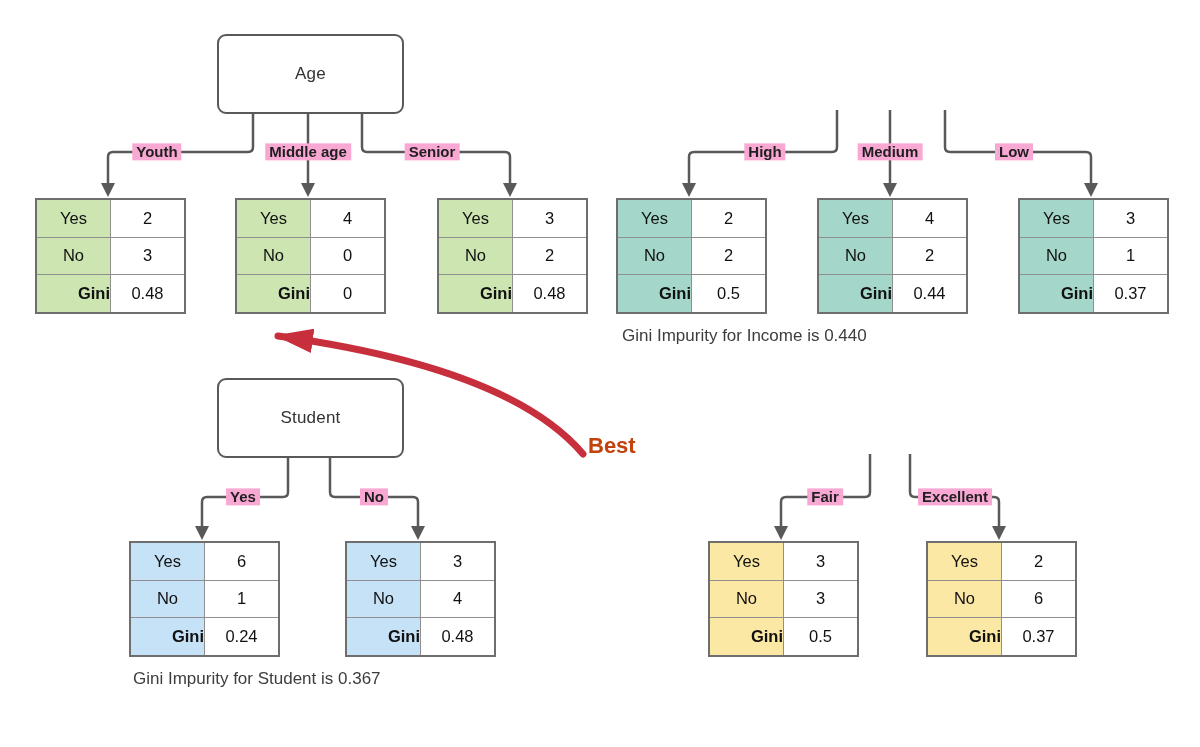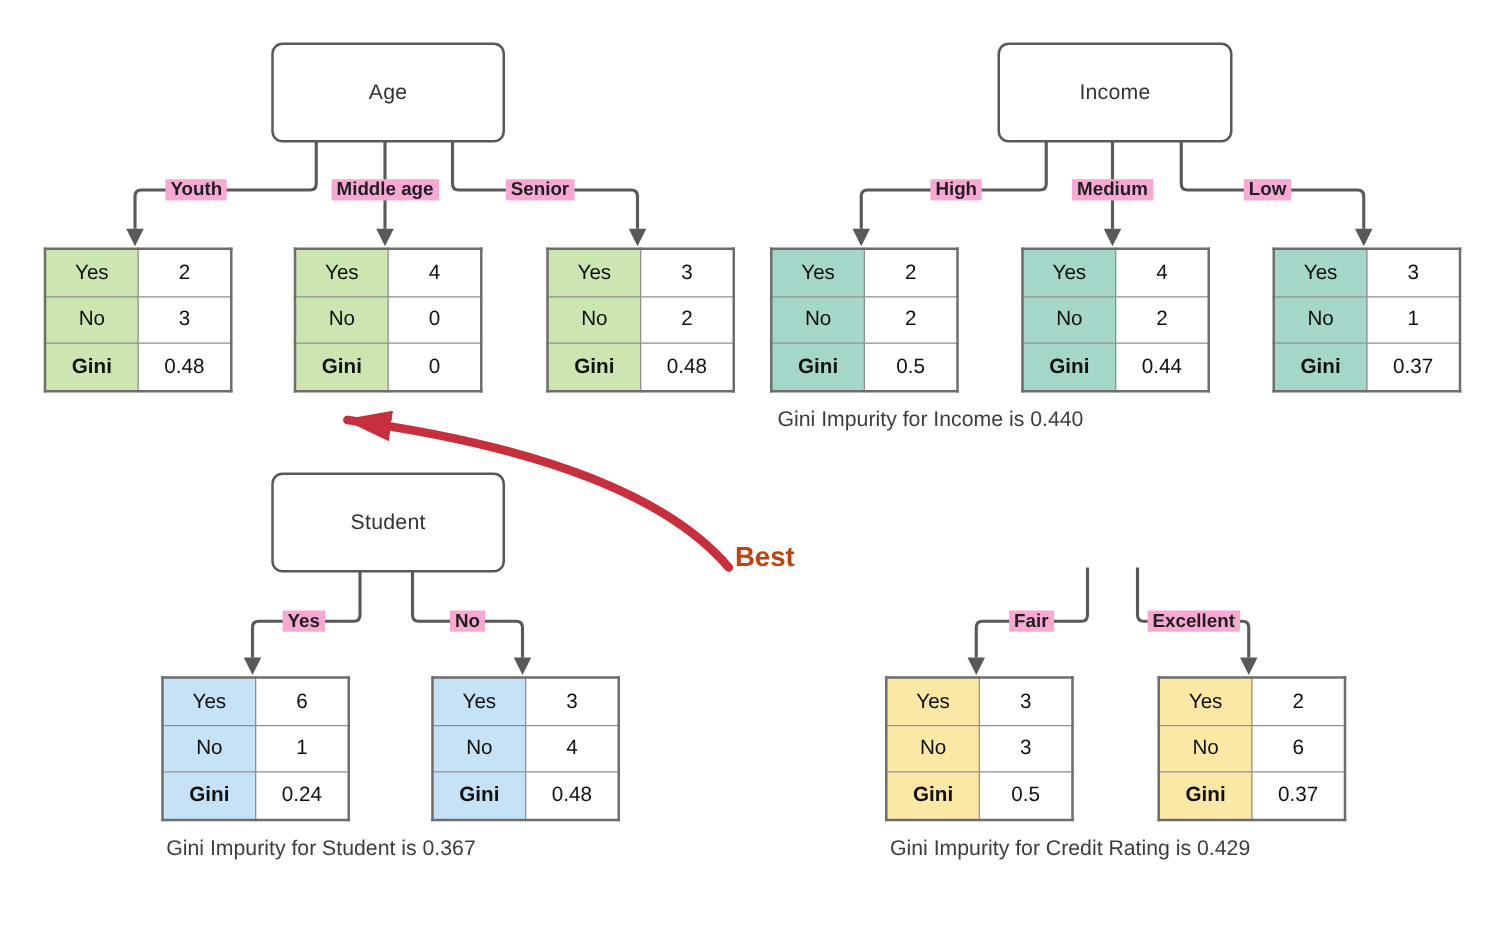--- a/index.html
+++ b/index.html
@@ -24,21 +24,21 @@
   }
   table.dtable{
     position:absolute;border-collapse:collapse;table-layout:fixed;
     width:146px;background:#ffffff;border:2px solid #6e6e6e;
   }
   table.dtable td{
     border:1.5px solid #8f8f8f;width:73px;height:36.5px;
     text-align:center;vertical-align:middle;font-size:16.5px;color:#111111;padding:0;
   }
   td.hdr{font-weight:normal;}
-  tr.gini-row td.hdr{font-weight:bold;}
+  tr.gini-row td.hdr{font-weight:bold;text-align:right;}
   .age td.hdr{background:var(--age-header,#cde6b1);}
   .income td.hdr{background:var(--income-header,#a4d7c9);}
   .student td.hdr{background:var(--student-header,#c5e2f6);}
   .credit td.hdr{background:var(--credit-header,#fce8a5);}
 
   .caption{position:absolute;font-size:17px;color:#3d3d3d;white-space:nowrap;}
   .best-label{position:absolute;font-size:22px;font-weight:bold;color:#c2410c;white-space:nowrap;}
 </style>
 </head>
 <body>
@@ -82,23 +82,20 @@
       <path class="whead" d="M774,526 L788,526 L781,540 Z"></path>
       <path class="wire" d="M910,454 L910,492 Q910,497 915,497 L994,497 Q999,497 999,502 L999,526"></path>
       <path class="whead" d="M992,526 L1006,526 L999,540 Z"></path>
     </g>
 
     <path class="red-arrow" d="M583,454 Q510,368 278,336" marker-end="url(#redhead)"></path>
   </svg>
 
   <div class="node-box" style="left:217px;top:34px;width:183px;height:76px">
     <span>Age</span>
-  </div>
-  <div class="node-box" style="left:798px;top:34px;width:184px;height:76px">
-    <span>Income</span>
   </div>
   <div class="node-box" style="left:217px;top:378px;width:183px;height:76px">
     <span>Student</span>
   </div>
 
   <div class="branch-label" style="left:157px;top:152px">Youth</div>
   <div class="branch-label" style="left:308px;top:152px">Middle age</div>
   <div class="branch-label" style="left:432px;top:152px">Senior</div>
   <div class="branch-label" style="left:765px;top:152px">High</div>
   <div class="branch-label" style="left:890px;top:152px">Medium</div>
@@ -267,17 +264,16 @@
         </tr>
     <tr class="gini-row">
       <td class="hdr">Gini</td>
       <td>0.37</td>
         </tr>
   </tbody>
     </table>
 
   <div class="caption" style="left:622px;top:326px">Gini Impurity for Income is 0.440</div>
   <div class="caption" style="left:133px;top:669px">Gini Impurity for Student is 0.367</div>
-  <div class="caption" style="left:712px;top:669px">Gini Impurity for Credit Rating is 0.429</div>
 
   <div class="best-label" style="left:588px;top:433px">Best</div>
 
 </div>
 
 </body></html>

